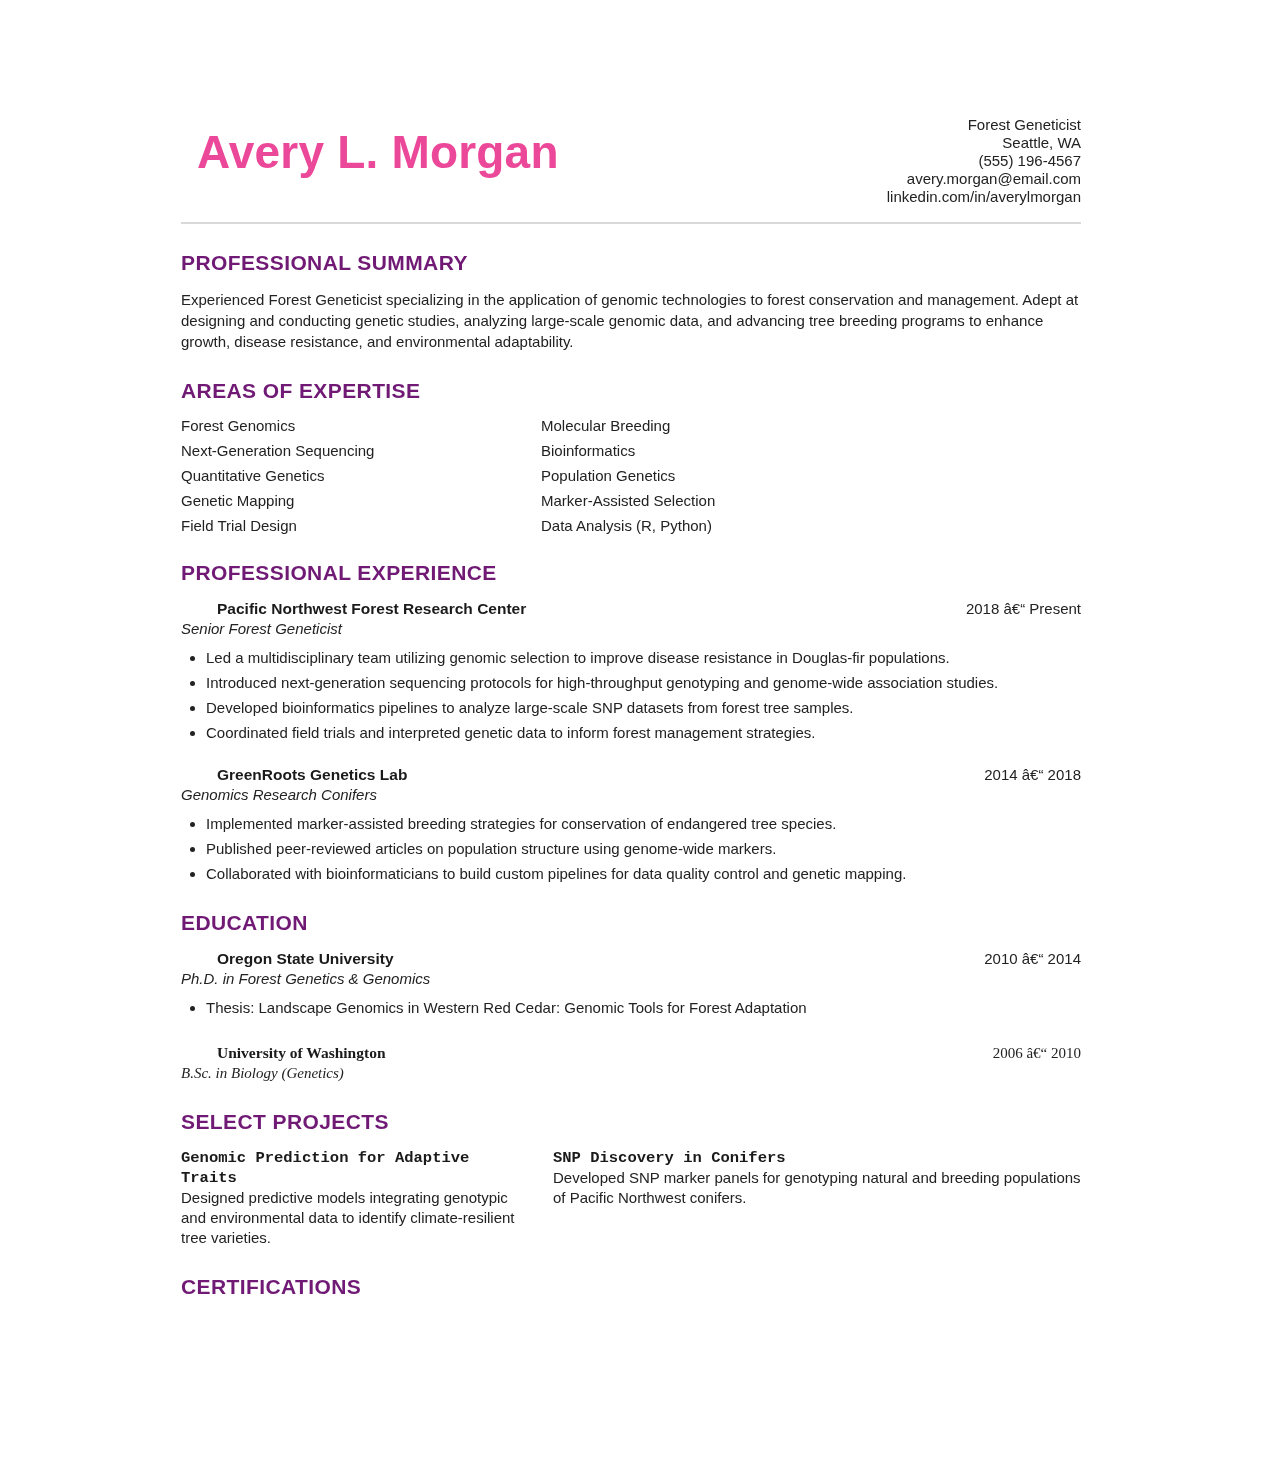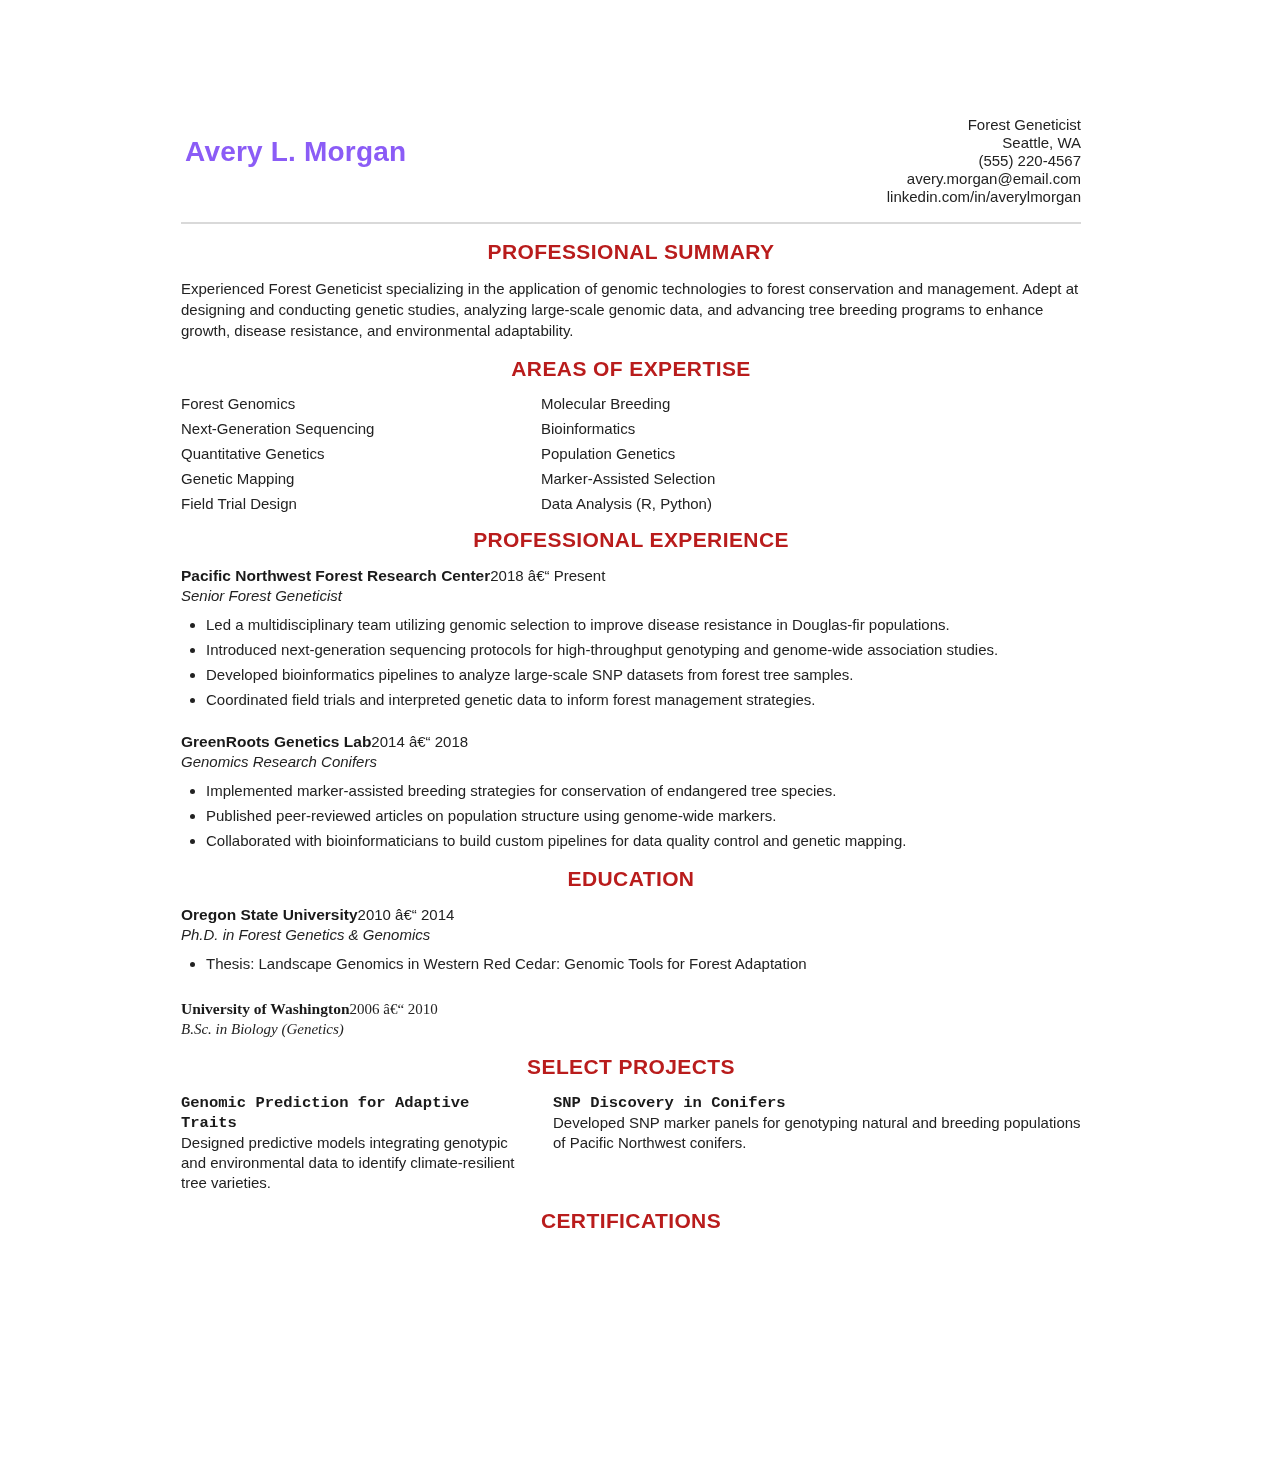--- a/index.html
+++ b/index.html
@@ -12,58 +12,57 @@
     overflow: hidden;
     background: #ffffff;
     font-family: "Liberation Sans", "DejaVu Sans", sans-serif;
     font-size: 15px;
     color: #222222;
   }
 
   
   .header { display: flex; justify-content: space-between; align-items: center; }
   .name {
-    margin: 4px;
-    font-size: 28px;
+    margin: 16px;
+    font-size: 46px;
     font-weight: bold;
-    color: #8b5cf6;
+    color: #ec4899;
     line-height: 1.1;
     letter-spacing: 0.2px;
   }
   .contact { text-align: right; font-size: 15px; line-height: 18px; color: #222222; margin-top: 17px; }
 
   .divider {
     border: none;
     border-top: 2px solid #d9d9d9;
     margin: 16px 0 0 0;
   }
 
   
   h2.section-heading {
-    margin: 16px 0 14px 0;
+    margin: 27px 0 14px 0;
     font-size: 21px;
     font-weight: bold;
-    color: #b91c1c;
+    color: #701a75;
     letter-spacing: 0.4px;
     line-height: 24px;
-    text-align: center;
   }
 
   .summary-text { margin: 0; line-height: 21px; }
 
   
   .grid2 {
     display: grid;
     grid-template-columns: 352px 1fr;
     column-gap: 20px;
   }
   .expertise-grid { row-gap: 23px; gap: 8px; }
 
   
-  .entry-head { display: flex; align-items: baseline; line-height: 20px; }
+  .entry-head { display: flex; justify-content: space-between; align-items: baseline; line-height: 20px; margin-left: 36px; }
   .entry-title { font-weight: bold; font-size: 15.5px; color: #1a1a1a; }
   .entry-dates { font-size: 15px; color: #222222; white-space: nowrap; }
   .entry-role { font-style: italic; line-height: 20px; }
 
   ul.bullets { margin: 9px 0 0 0; padding-left: 25px; }
   ul.bullets li { line-height: 20px; margin-bottom: 5px; }
   ul.bullets li:last-child { margin-bottom: 0; }
 
   .job + .job { margin-top: 22px; }
   .school + .school { margin-top: 25px; font-family: Liberation Serif, serif; }
@@ -75,21 +74,21 @@
 </head>
 <body>
 
 <div class="page">
 
   <div class="header">
     <h1 class="name">Avery L. Morgan</h1>
     <div class="contact">
       <div>Forest Geneticist</div>
       <div>Seattle, WA</div>
-      <div>(555) 220-4567</div>
+      <div>(555) 196-4567</div>
       <div>avery.morgan@email.com</div>
       <div>linkedin.com/in/averylmorgan</div>
     </div>
   </div>
 
   <hr class="divider">
 
   <section>
     <h2 class="section-heading">PROFESSIONAL SUMMARY</h2>
     <p class="summary-text">Experienced Forest Geneticist specializing in the application of genomic technologies to forest conservation and management. Adept at designing and conducting genetic studies, analyzing large-scale genomic data, and advancing tree breeding programs to enhance growth, disease resistance, and environmental adaptability.</p>

